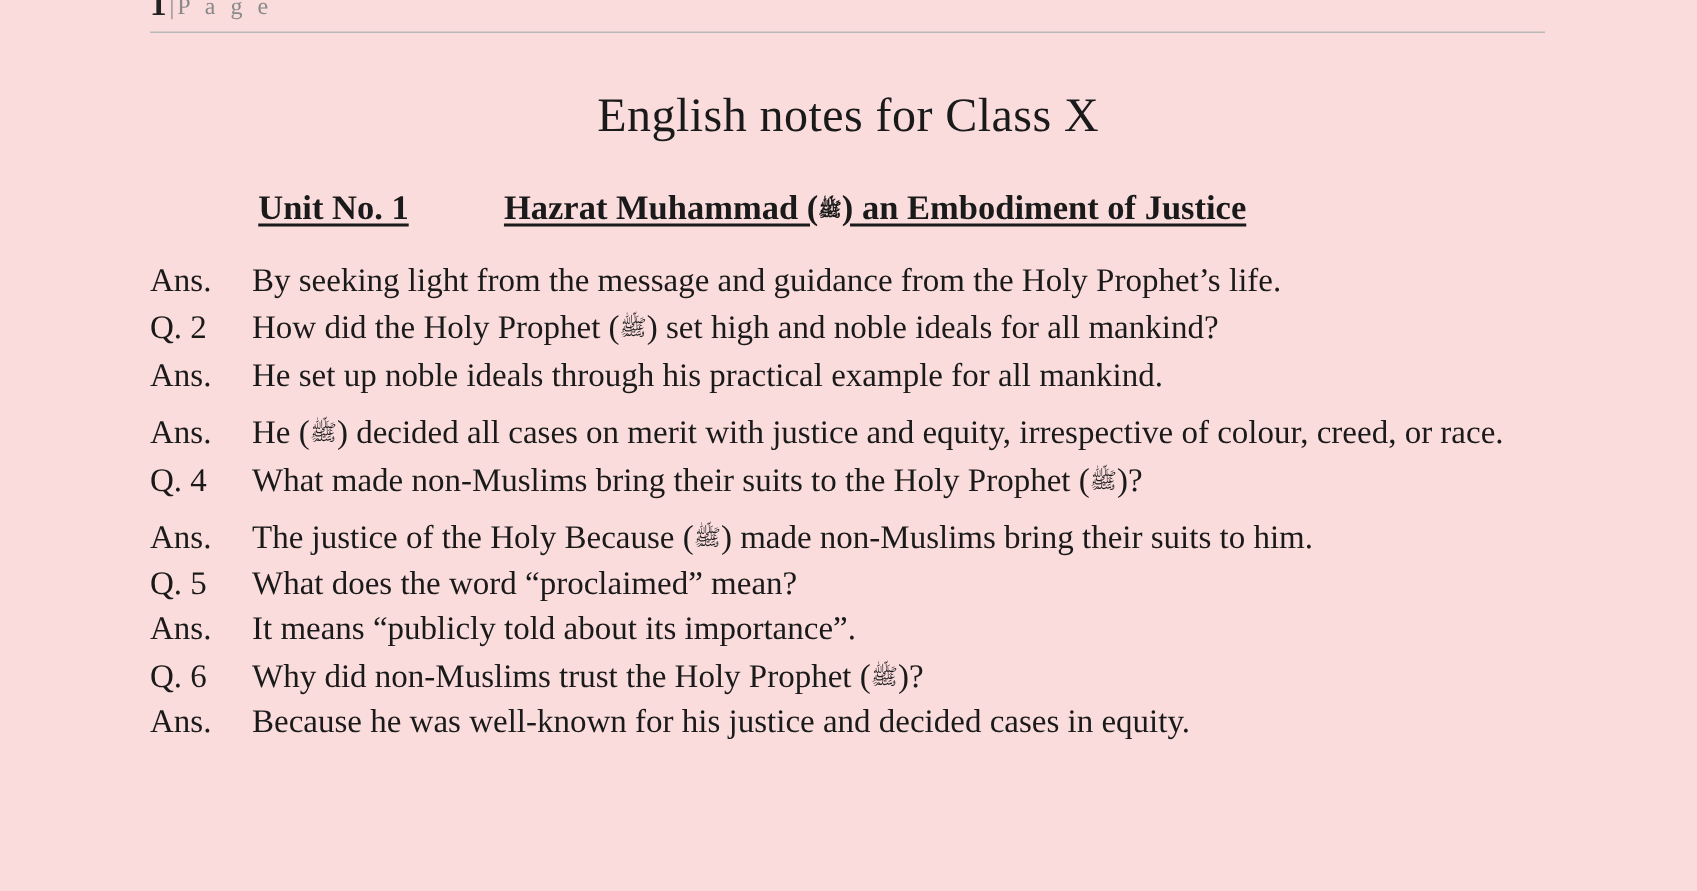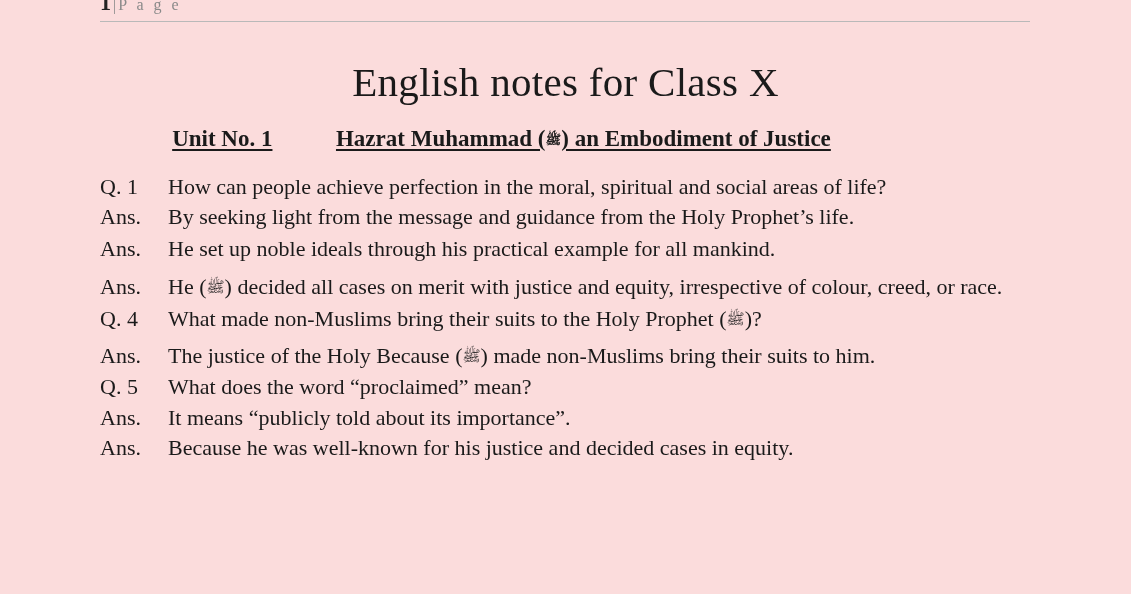--- a/index.html
+++ b/index.html
@@ -55,21 +55,21 @@
     height: 1px;
     background: #b9b9b9;
   }
 
   .title {
     position: absolute;
     left: 0;
     top: 58px;
     width: 1131px;
     text-align: center;
-    font-size: 41px;
+    font-size: 32px;
     font-weight: 400;
     letter-spacing: 0.3px;
     font-family: "Liberation Serif", serif;
   }
 
   .subtitle-row {
     position: absolute;
     left: 0;
     top: 126px;
     width: 1003px;
@@ -137,30 +137,30 @@
   <div class="title">English notes for Class X</div>
 
   <div class="subtitle-row">
     <span class="subtitle-unit">Unit No. 1</span>
     <span class="subtitle-gap"></span>
     <span class="subtitle-topic"><span>Hazrat Muhammad (</span><span class="salawat sal-sm">ﷺ</span><span>) an Embodiment of Justice</span></span>
   </div>
 
   <div class="body-block">
 
-    <div class="qa-row tight">
-      <span class="qa-label">Q. 1</span>
-      <span class="qa-text">How can people achieve perfection in the moral, spiritual and social areas of life?</span>
-    </div>
 
     <div class="qa-row tight">
       <span class="qa-label">Ans.</span>
       <span class="qa-text">By seeking light from the message and guidance from the Holy Prophet’s life.</span>
     </div>
 
+    <div class="qa-row">
+      <span class="qa-label">Q. 2</span>
+      <span class="qa-text"><span>How did the Holy Prophet (</span><span class="salawat">ﷺ</span><span>) set high and noble ideals for all mankind?</span></span>
+    </div>
 
     <div class="qa-row">
       <span class="qa-label">Ans.</span>
       <span class="qa-text">He set up noble ideals through his practical example for all mankind.</span>
     </div>
 
 
     <div class="spacer-sm"></div>
 
     <div class="qa-row">
@@ -183,20 +183,24 @@
     <div class="qa-row tight">
       <span class="qa-label">Q. 5</span>
       <span class="qa-text">What does the word “proclaimed” mean?</span>
     </div>
 
     <div class="qa-row tight">
       <span class="qa-label">Ans.</span>
       <span class="qa-text">It means “publicly told about its importance”.</span>
     </div>
 
+    <div class="qa-row">
+      <span class="qa-label">Q. 6</span>
+      <span class="qa-text"><span>Why did non-Muslims trust the Holy Prophet (</span><span class="salawat">ﷺ</span><span>)?</span></span>
+    </div>
 
     <div class="qa-row tight">
       <span class="qa-label">Ans.</span>
       <span class="qa-text">Because he was well-known for his justice and decided cases in equity.</span>
     </div>
 
   </div>
 </div>
 
 </body></html>

